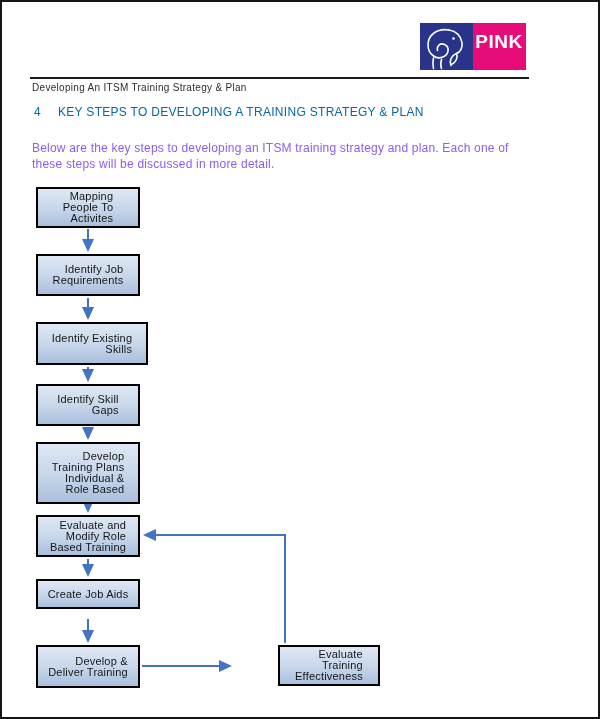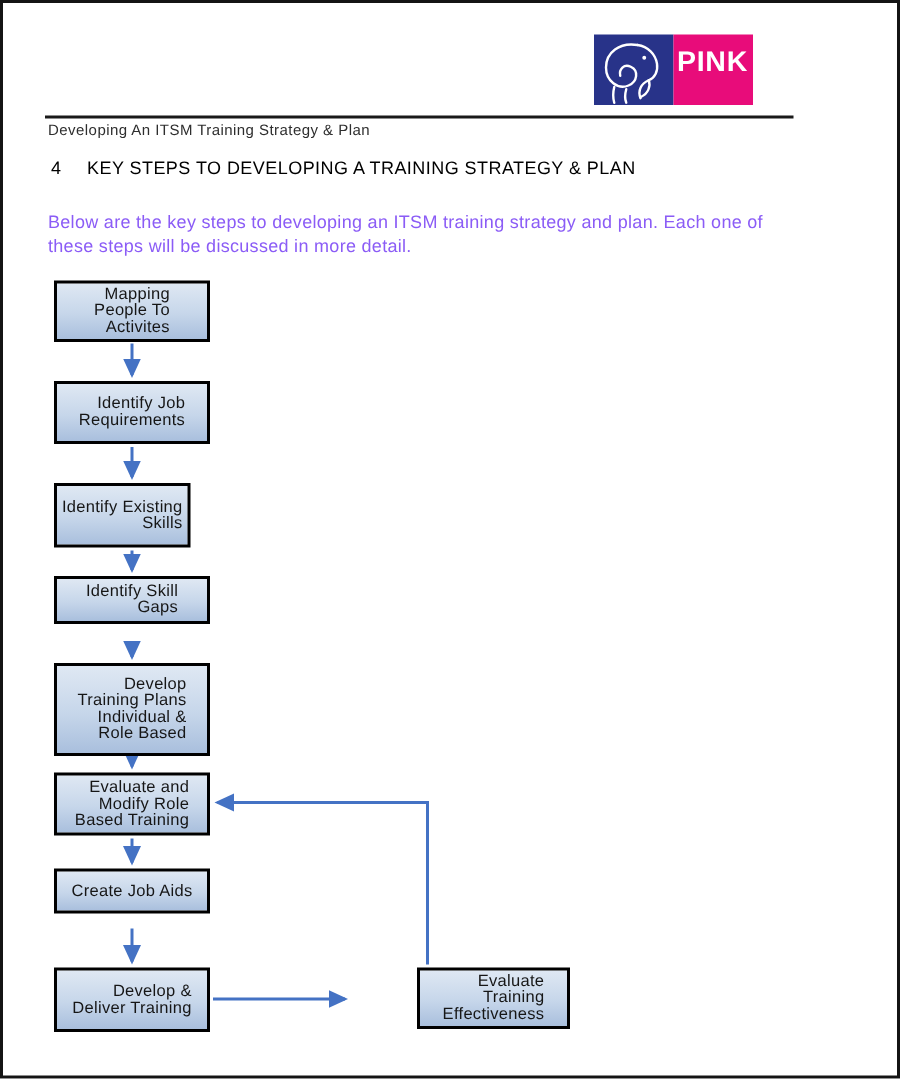--- a/index.html
+++ b/index.html
@@ -28,21 +28,21 @@
   .header-rule {
     position: absolute;
     left: 28px;
     top: 75px;
     width: 499px;
     height: 2px;
     background: #1a1a1a;
   }
   .logo {
     position: absolute;
-    left: 394px;
+    left: 418px;
     top: 21px;
     width: 106px;
     height: 47px;
     display: flex;
   }
   .logo-blue {
     width: 53px;
     height: 47px;
     background: #283389;
     position: relative;
@@ -66,21 +66,21 @@
   }
   .logo-blue svg { position: absolute; left: 0; top: 0; }
 
   
   .section-heading {
     position: absolute;
     left: 32px;
     top: 103px;
     font-size: 12px;
     letter-spacing: 0.3px;
-    color: #000000;
+    color: #0369a1;
   }
   .section-heading .num {
     display: inline-block;
     width: 24px;
   }
   .intro {
     position: absolute;
     left: 30px;
     top: 138px;
     font-size: 12px;
@@ -165,24 +165,24 @@
     </g>
   </svg>
 
   <div class="fbox" style="left:34px; top:185px; width:104px; height:41px;">Mapping
 People To
 Activites</div>
 
   <div class="fbox" style="left:34px; top:252px; width:104px; height:42px;">Identify Job
 Requirements</div>
 
-  <div class="fbox" style="left:34px; top:320px; width:91px; height:43px;">Identify Existing
+  <div class="fbox" style="left:34px; top:320px; width:112px; height:43px;">Identify Existing
 Skills</div>
 
-  <div class="fbox" style="left:34px; top:382px; width:104px; height:32px;">Identify Skill
+  <div class="fbox" style="left:34px; top:382px; width:104px; height:42px;">Identify Skill
 Gaps</div>
 
   <div class="fbox" style="left:34px; top:440px; width:104px; height:62px;">Develop
 Training Plans
 Individual &amp;
 Role Based</div>
 
   <div class="fbox" style="left:34px; top:513px; width:104px; height:42px;">Evaluate and
 Modify Role
 Based Training</div>

